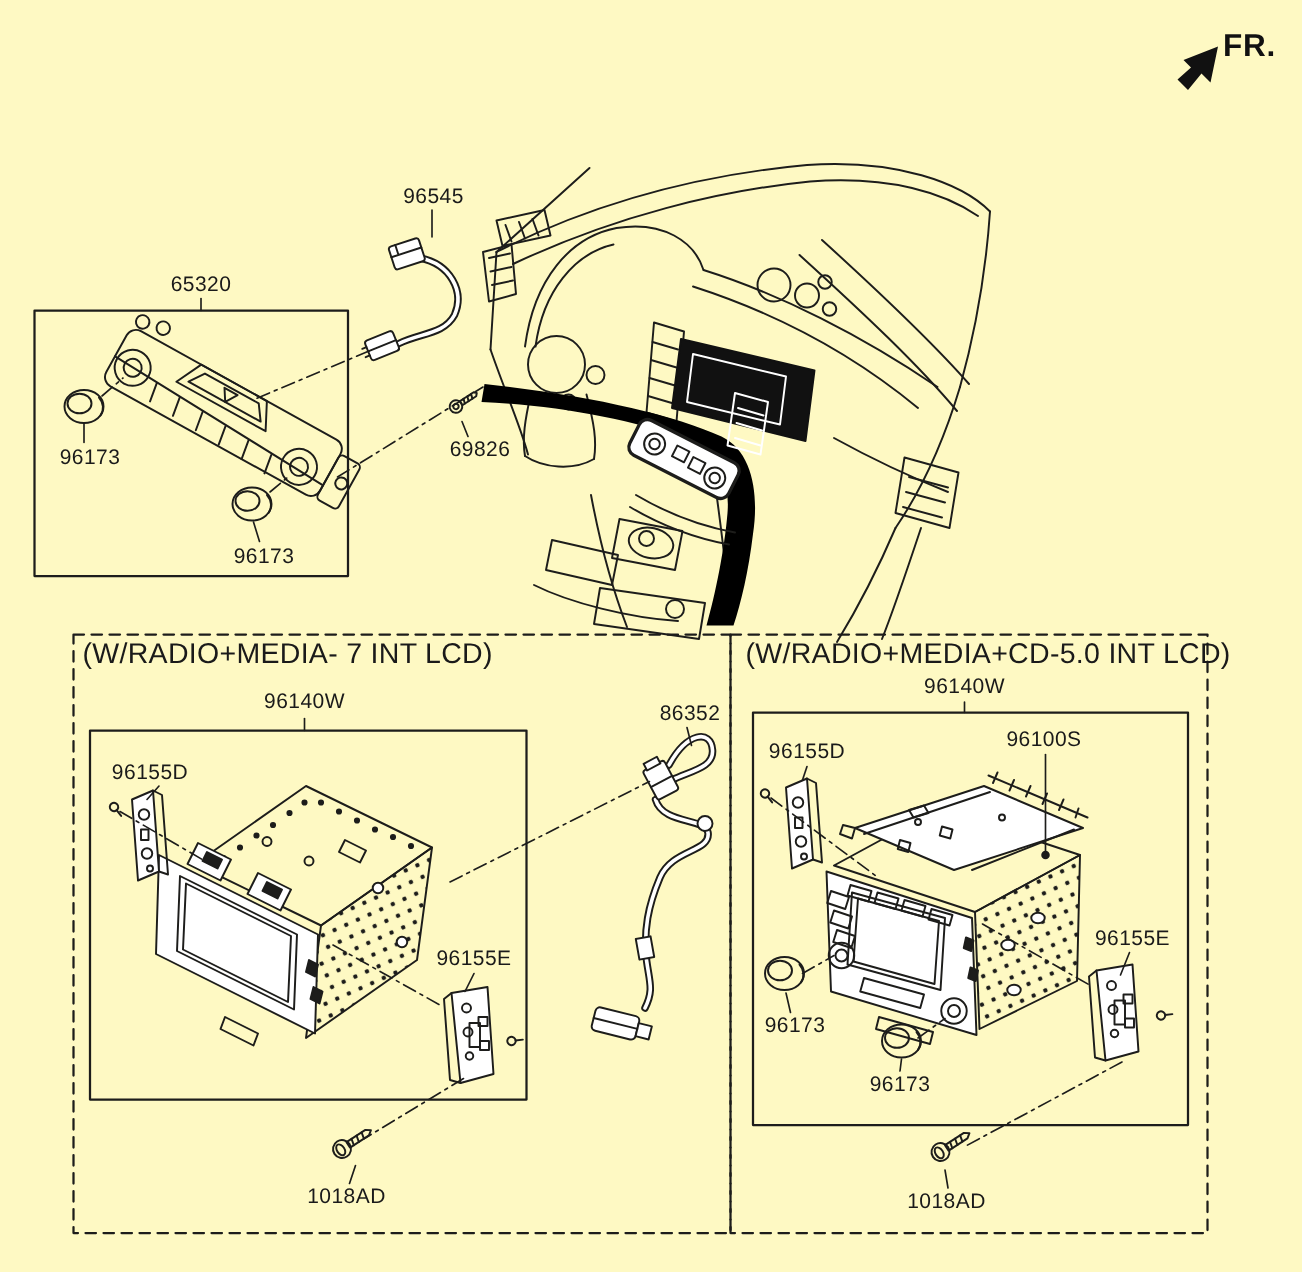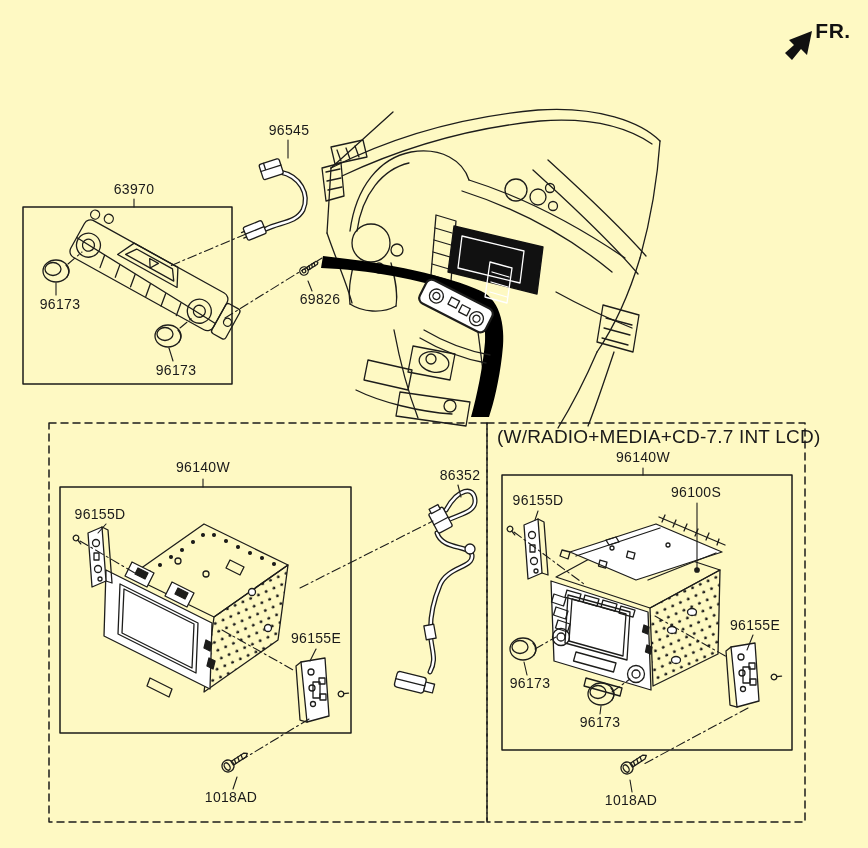--- a/index.html
+++ b/index.html
@@ -384,33 +384,34 @@
       <path d="M753,635 L747,650"></path>
       <path d="M527,675 L524,662"></path>
       <path d="M600,714 L601,706"></path>
       <path d="M632,792 L630,780"></path>
     </g>
   </g>
 </svg>
 
 <div class="frlabel" style="left:833px;top:20px;">FR.</div>
 
-<div class="plabel" style="left:134px;top:182px;">63970</div>
+<div class="plabel" style="left:134px;top:182px;">65320</div>
 <div class="plabel" style="left:289px;top:123px;">96545</div>
 <div class="plabel" style="left:60px;top:297px;">96173</div>
 <div class="plabel" style="left:176px;top:363px;">96173</div>
 <div class="plabel" style="left:320px;top:292px;">69826</div>
 
+<div class="stitle" style="left:55px;top:427px;">(W/RADIO+MEDIA- 7 INT LCD)</div>
 <div class="plabel" style="left:203px;top:460px;">96140W</div>
 <div class="plabel" style="left:100px;top:507px;">96155D</div>
 <div class="plabel" style="left:316px;top:631px;">96155E</div>
 <div class="plabel" style="left:460px;top:468px;">86352</div>
 <div class="plabel" style="left:231px;top:790px;">1018AD</div>
 
-<div class="stitle" style="left:497px;top:427px;">(W/RADIO+MEDIA+CD-7.7 INT LCD)</div>
+<div class="stitle" style="left:497px;top:427px;">(W/RADIO+MEDIA+CD-5.0 INT LCD)</div>
 <div class="plabel" style="left:643px;top:450px;">96140W</div>
 <div class="plabel" style="left:538px;top:493px;">96155D</div>
 <div class="plabel" style="left:696px;top:485px;">96100S</div>
 <div class="plabel" style="left:755px;top:618px;">96155E</div>
 <div class="plabel" style="left:530px;top:676px;">96173</div>
 <div class="plabel" style="left:600px;top:715px;">96173</div>
 <div class="plabel" style="left:631px;top:793px;">1018AD</div>
 
 </div>
 

